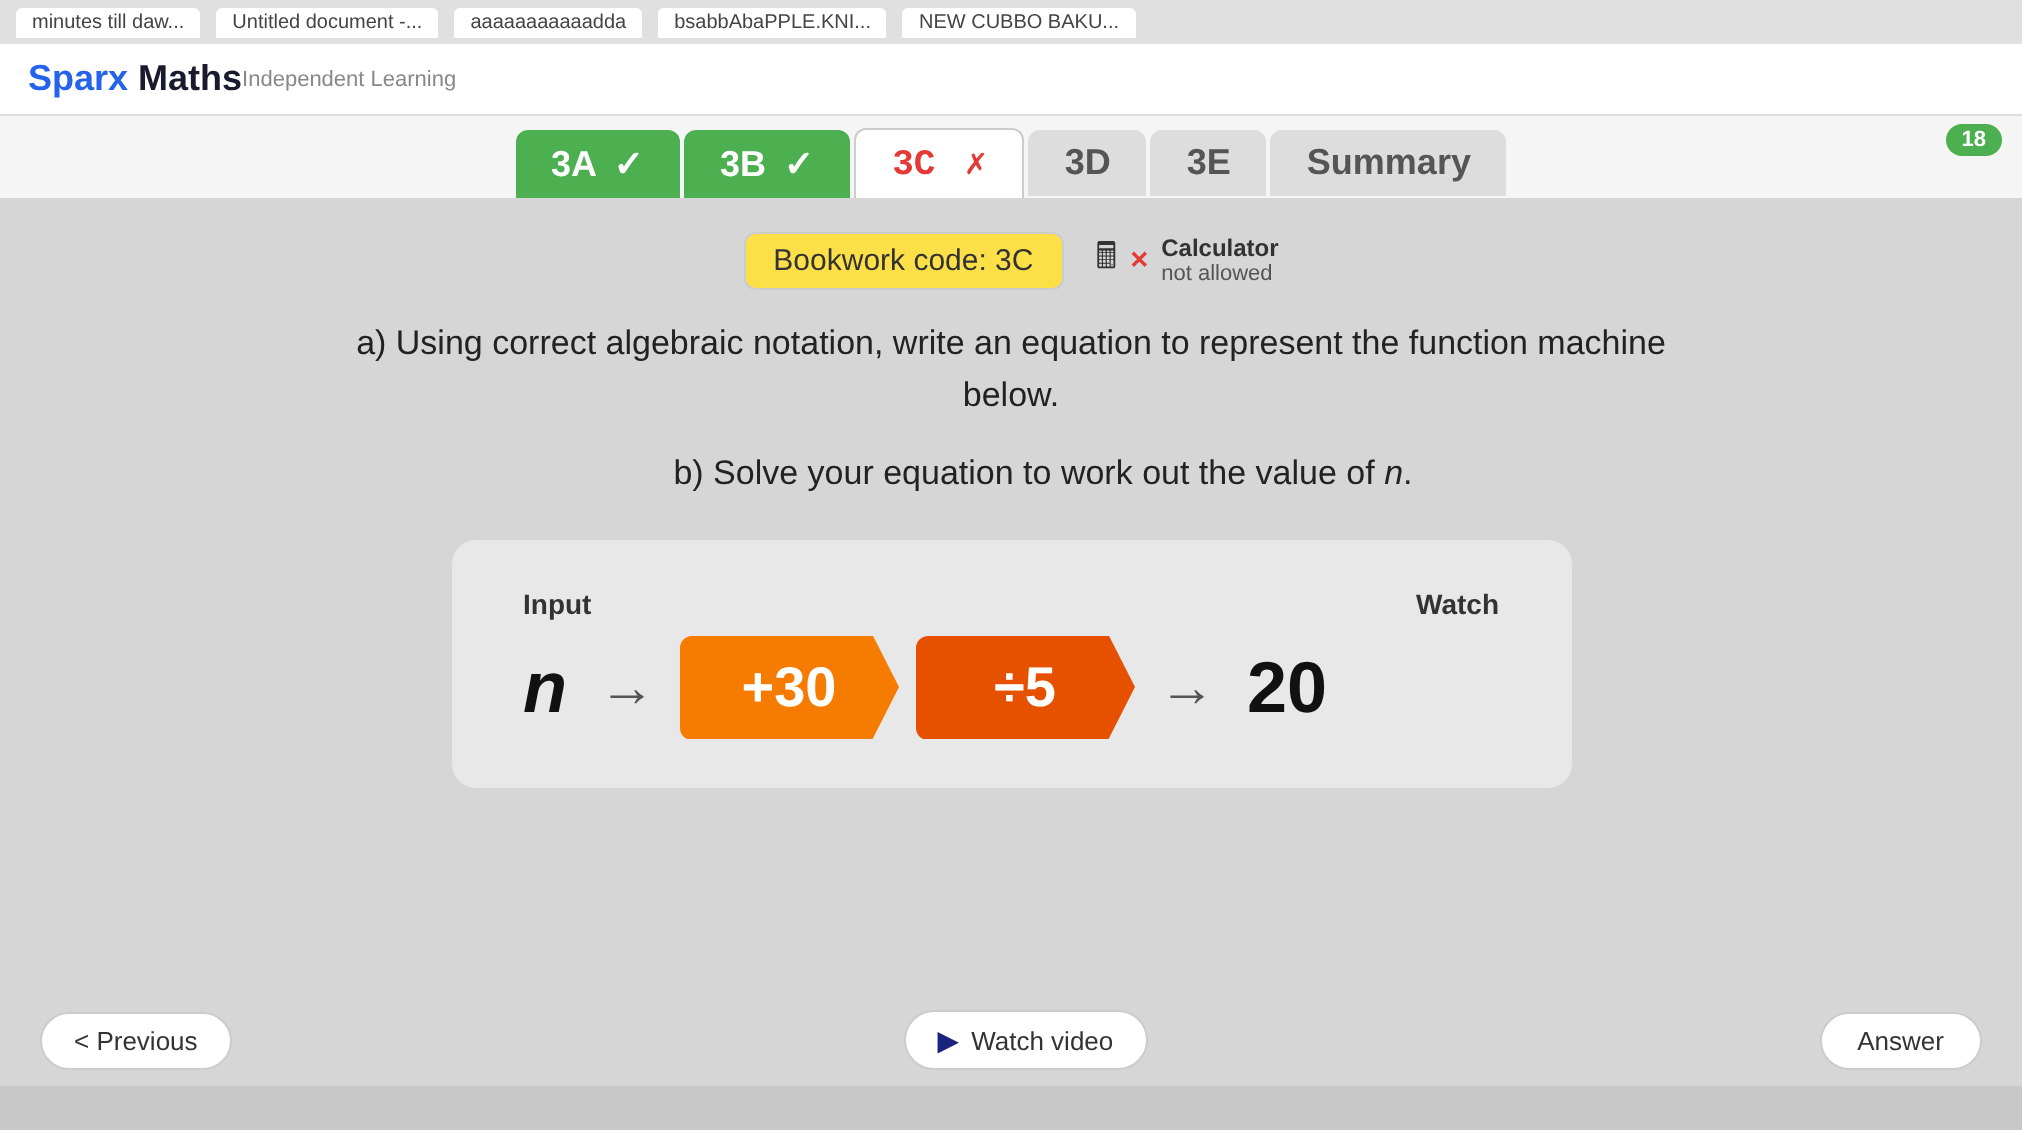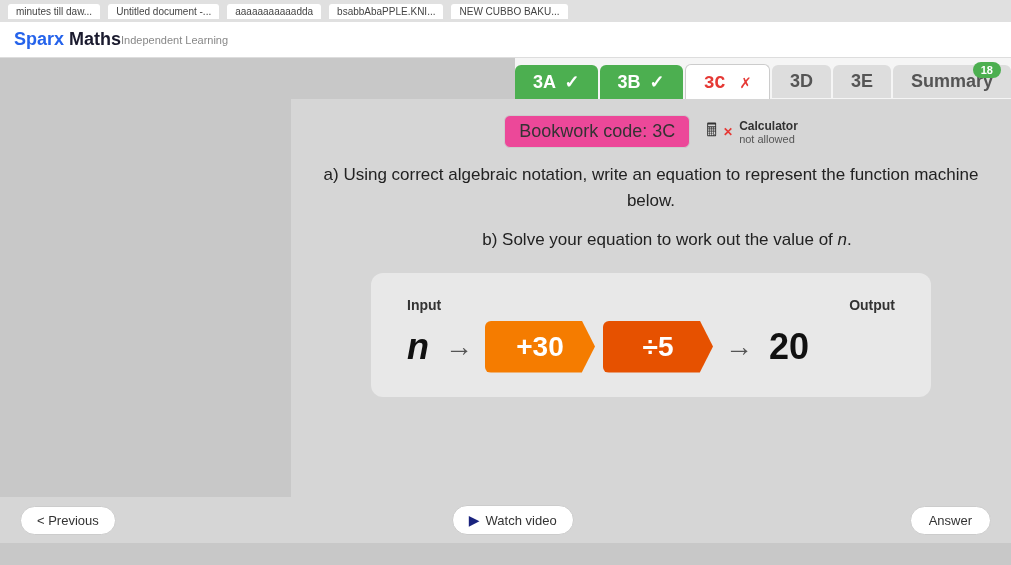--- a/index.html
+++ b/index.html
@@ -1,15 +1,15 @@
 <!DOCTYPE html>
 <html><head>
   <meta charset="utf-8">
   <style>
-    * { margin: 0; padding: 0; box-sizing: border-box; align-items: flex-end; }
+    * { margin: 0; padding: 0; box-sizing: border-box; }
     body {
       width: 1011px;
       height: 565px;
       background: #c8c8c8;
       font-family: Arial, sans-serif;
       overflow: hidden;
       position: relative;
     }
 
     
@@ -119,25 +119,25 @@
 
     
     .info-row {
       display: flex;
       justify-content: center;
       align-items: center;
       gap: 16px;
       margin-bottom: 14px;
     }
     .bookwork-badge {
-      background: #ec4899;
+      background: #fde047;
       border: 1px solid #ccc;
       border-radius: 6px;
       padding: 5px 14px;
-      font-size: 18px;
+      font-size: 15px;
       color: #333;
       font-weight: 500;
     }
     .calculator-box {
       display: flex;
       align-items: center;
       gap: 6px;
       font-size: 12px;
       color: #333;
     }
@@ -345,21 +345,21 @@
 
     <div class="question-text">a) Using correct algebraic notation, write an equation to represent the function machine below.</div>
     <div class="question-text" style="margin-top:4px;margin-left:32px;">
       <span>b) Solve your equation to work out the value of</span>
       <em style="font-style:italic;">n</em>.
     </div>
 
     <div class="function-machine">
       <div class="io-labels">
         <span class="io-label">Input</span>
-        <span class="io-label">Output</span>
+        <span class="io-label">Watch</span>
       </div>
       <div class="machine-row">
         <span class="input-n">n</span>
         <span class="arrow">→</span>
         <div class="op-box">+30</div>
         <div class="op-box darker">÷5</div>
         <span class="arrow">→</span>
         <span class="output-num">20</span>
       </div>
     </div>

